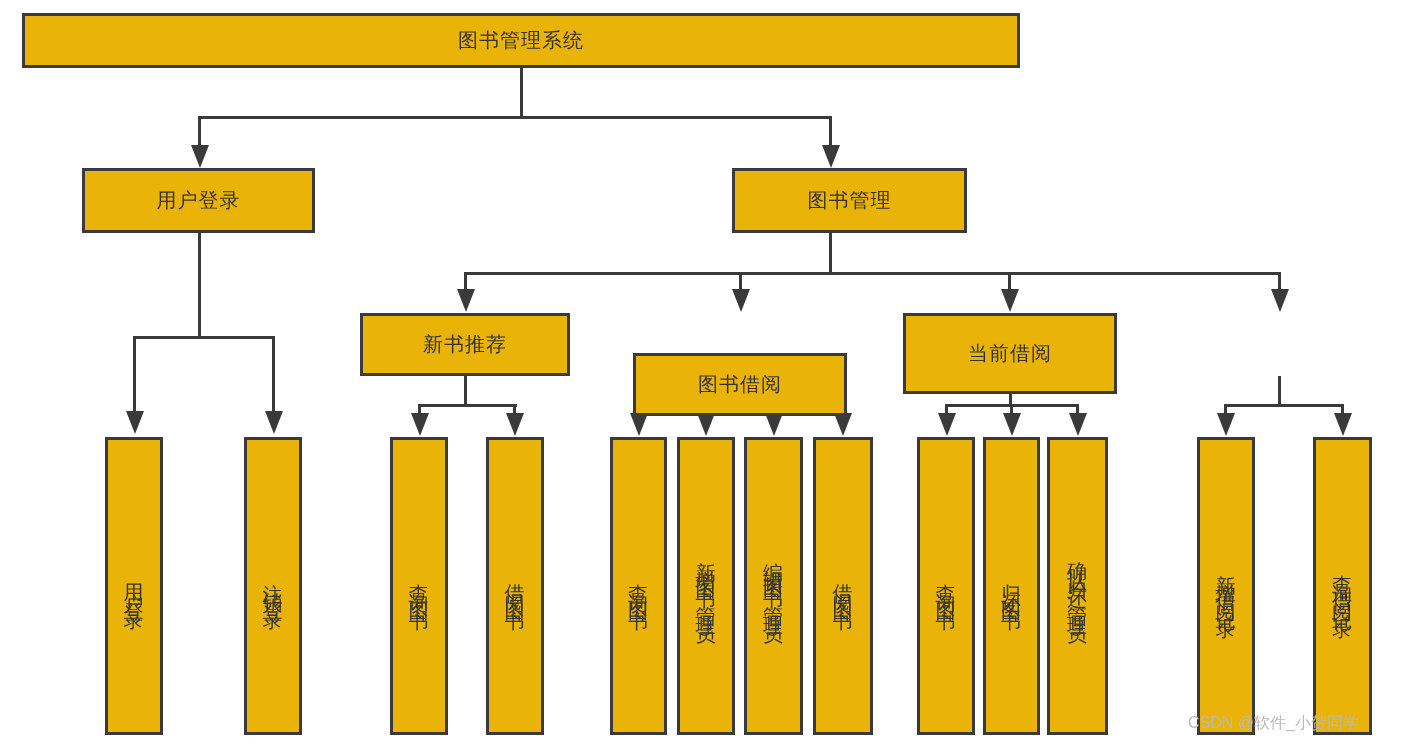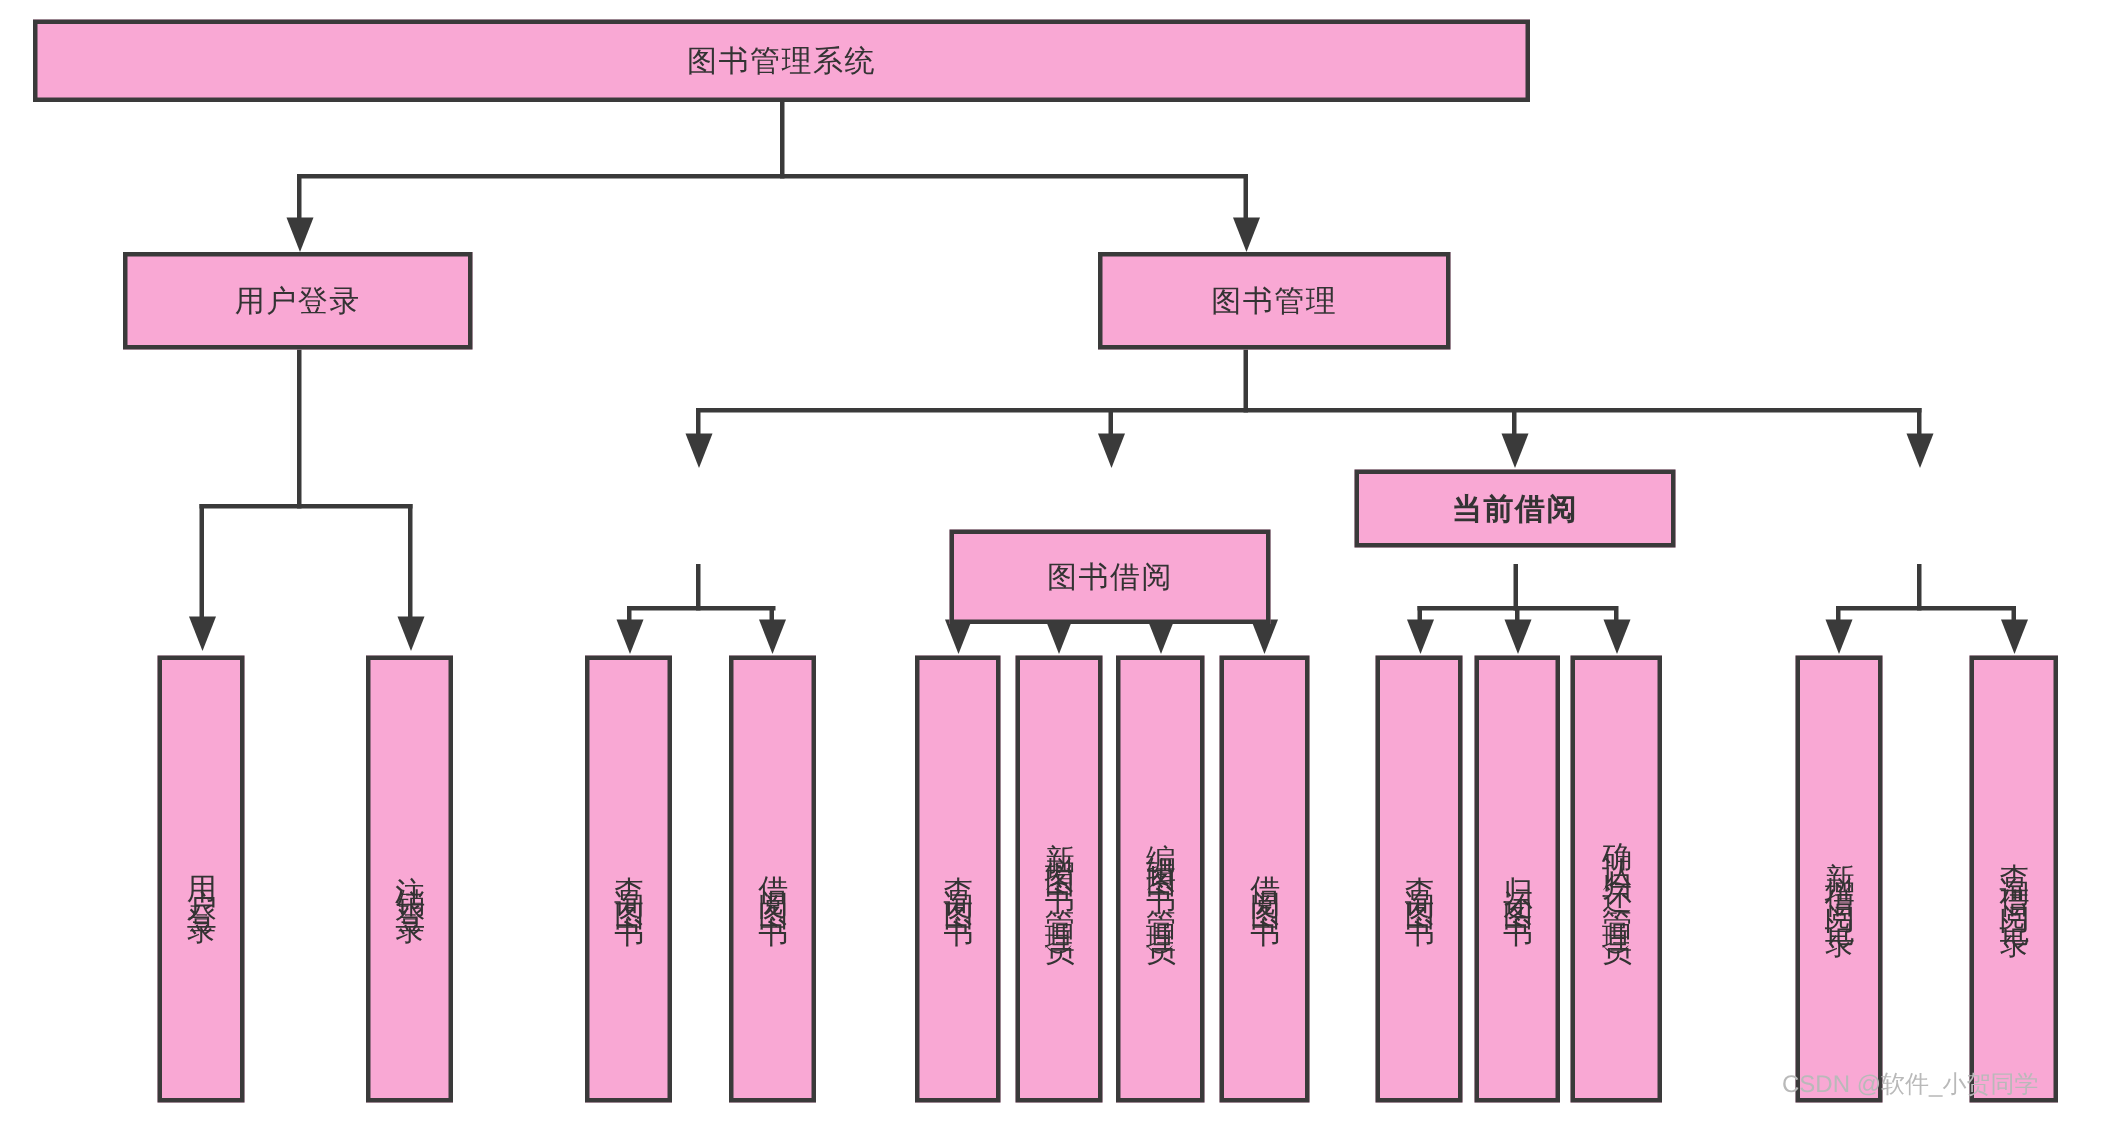--- a/index.html
+++ b/index.html
@@ -5,21 +5,21 @@
   * { margin:0; padding:0; box-sizing:border-box; }
   html,body { background:#fff; }
   body {
     width:1405px; height:747px; position:relative; overflow:hidden;
     font-family:"Liberation Sans", sans-serif;
   }
   .stage { position:absolute; left:0; top:0; width:1405px; height:747px; background:var(--bg,#fff); }
 
   
   .box {
-    position:absolute; border:3px solid var(--line,#3a3a3a); background:#f9a8d4;
+    position:absolute; border:3px solid var(--line,#3a3a3a); background:#eab308;
     display:flex; align-items:center; justify-content:center;
     color:var(--text,#333); z-index:2;
   }
   .box.h span { font-size:20px; letter-spacing:1px; white-space:nowrap; }
   .box.v span {
     writing-mode:vertical-rl; text-orientation:mixed;
     font-size:20px; line-height:1.1; letter-spacing:9px; white-space:nowrap;
   }
 
   
@@ -64,24 +64,27 @@
   <div class="arrow" style="left:133px; top:336px; height:76px;"></div>
   <div class="arrow" style="left:272px; top:336px; height:76px;"></div>
 
   <div class="line" style="left:829px; top:233px; width:3px; height:42px;"></div>
   <div class="line" style="left:464px; top:272px; width:817px; height:3px;"></div>
   <div class="arrow" style="left:464px; top:272px; height:18px;"></div>
   <div class="arrow" style="left:739px; top:272px; height:18px;"></div>
   <div class="arrow" style="left:1008px; top:272px; height:18px;"></div>
   <div class="arrow" style="left:1278px; top:272px; height:18px;"></div>
 
+  <div class="box h" style="left:360px; top:313px; width:210px; height:63px;">
+    <span>新书推荐</span>
+  </div>
   <div class="box h" style="left:633px; top:313px; width:214px; height:63px;margin-top:40px;">
     <span>图书借阅</span>
   </div>
-  <div class="box h" style="left:903px; top:313px; width:214px; height:52px;font-weight:bold;">
+  <div class="box h" style="left:903px; top:313px; width:214px; height:81px;">
     <span>当前借阅</span>
   </div>
 
   <div class="line" style="left:464px; top:376px; width:3px; height:31px;"></div>
   <div class="line" style="left:418px; top:404px; width:99px; height:3px;"></div>
   <div class="arrow" style="left:418px; top:404px; height:10px;"></div>
   <div class="arrow" style="left:513px; top:404px; height:10px;"></div>
 
   <div class="line" style="left:739px; top:376px; width:3px; height:31px;"></div>
   <div class="line" style="left:637px; top:404px; width:207px; height:3px;"></div>

